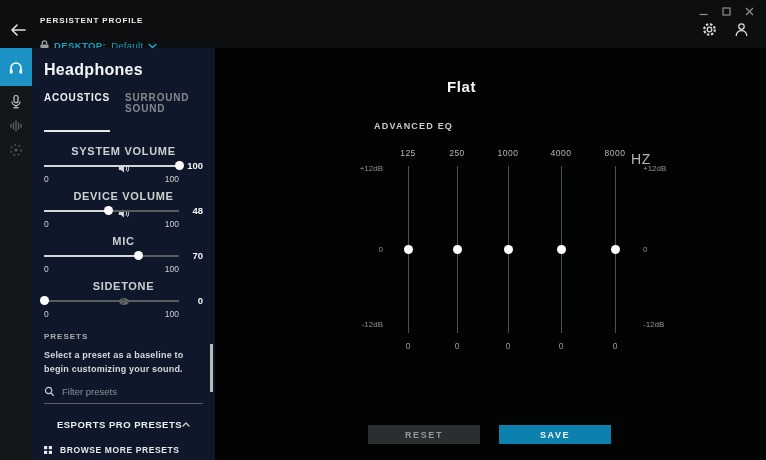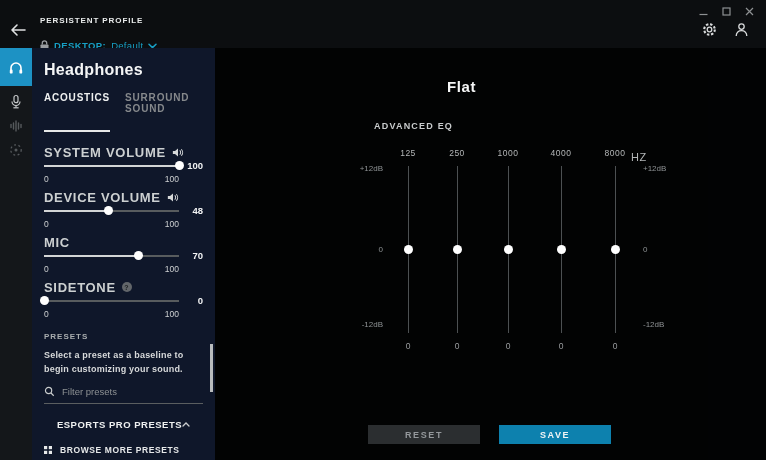--- a/index.html
+++ b/index.html
@@ -32,42 +32,42 @@
   .rail-item.active { height:38px; background:#1d92c4; margin-bottom:4px; }
 
   
   .panel { position:absolute; left:32px; top:48px; width:183px; height:412px; background:#0f172a; padding:13px 12px 0 12px; overflow:hidden; }
   .panel-title { font-size:16px; font-weight:bold; letter-spacing:0.3px; color:#f4f5f5; margin-bottom:13px; }
   .tabs { display:flex; gap:15px; margin-bottom:13px; }
   .tab { font-size:10px; font-weight:bold; letter-spacing:0.8px; color:#86898c; padding-bottom:16px; border-bottom:2px solid transparent; cursor:pointer; }
   .tab.active { color:#eef0f0; border-bottom-color:#e6e8e8; }
 
   .sgroup { margin-bottom:1px; }
-  .slabel-row { display:flex; align-items:center; gap:6px; height:14px; font-size:13px; font-weight:bold; letter-spacing:0.7px; color:#ccd0d1; }
+  .slabel-row { display:flex; align-items:center; gap:6px; height:14px; font-size:11px; font-weight:bold; letter-spacing:0.7px; color:#ccd0d1;flex-direction:column; }
   .strack-row { display:flex; align-items:center; height:13px; }
   .track { position:relative; flex:1; height:2px; background:#585c5e; cursor:pointer; }
   .fill { position:absolute; left:0; top:0; height:2px; width:var(--pct,0%); background:#d3d5d6; }
   .hknob { position:absolute; top:-3.5px; left:calc(var(--pct,0%) - 4.5px); width:9px; height:9px; border-radius:50%; background:#ffffff; cursor:pointer; }
   .sval { width:24px; text-align:right; font-size:9.5px; font-weight:bold; color:#f2f3f4; }
   .srange { display:flex; justify-content:space-between; margin-right:24px; font-size:8.5px; color:#cdd0d1; height:15px; margin-top:2px; }
 
   .presets-heading { font-size:8px; font-weight:bold; letter-spacing:1px; color:#a9adaf; margin:8px 0 8px; }
   .preset-desc { font-size:9px; font-weight:bold; color:#d7d9da; line-height:1.5; letter-spacing:0.2px; margin-bottom:10px; }
   .filter { display:flex; align-items:center; gap:7px; border-bottom:1px solid #5a5e60; padding-bottom:6px; }
   .filter input { flex:1; background:transparent; border:none; outline:none; color:#c4c7c8; font-size:9.5px; font-family:"Liberation Sans",sans-serif; }
   .filter input::placeholder { color:#8d9193; }
   .group-header { display:flex; justify-content:center; align-items:center; margin-top:15px; font-size:9.5px; font-weight:bold; letter-spacing:0.5px; color:#eef0f0; cursor:pointer; }
   .browse-row { display:flex; align-items:center; gap:8px; margin-top:15px; font-size:8.5px; font-weight:bold; letter-spacing:0.6px; color:#e6e8e9; cursor:pointer; }
   .scroll-thumb { position:absolute; right:2px; top:296px; width:3px; height:48px; background:#b9bcbe; cursor:pointer; }
 
   
   .main { position:absolute; left:215px; top:48px; width:493px; height:412px; background:#020303; }
   .flat-title { position:absolute; top:30px; left:0; right:0; text-align:center; font-size:15px; font-weight:bold; letter-spacing:0.6px; color:#f5f6f6; }
   .adv-label { position:absolute; left:159px; top:73px; font-size:9px; font-weight:bold; letter-spacing:1.2px; color:#c9cccd; }
-  .hz-label { position:absolute; left:416px; top:103px; font-size:11px; letter-spacing:0.6px; color:#b4b7b8; }
+  .hz-label { position:absolute; left:416px; top:103px; font-size:14px; letter-spacing:0.6px; color:#b4b7b8; }
   .scale-label { position:absolute; font-size:8px; color:#8f9395; }
   .scale-left { left:113px; width:55px; text-align:right; }
   .scale-right { left:428px; }
   .sc-max { top:116px; } .sc-mid { top:197px; } .sc-min { top:272px; }
   .band { position:absolute; top:100px; width:40px; text-align:center; }
   .band-freq { font-size:8.5px; letter-spacing:0.5px; color:#b4b7b8; height:14px; }
   .vtrack { position:relative; width:1px; height:167px; margin:4px auto 0; background:#4c5052; cursor:pointer; }
   .vknob { position:absolute; left:-4px; top:calc(50% - 4.5px); width:9px; height:9px; border-radius:50%; background:#ffffff; cursor:pointer; }
   .band-val { margin-top:8px; font-size:8.5px; color:#9b9ea0; }
   .btn { position:absolute; top:377px; width:112px; height:19px; display:flex; align-items:center; justify-content:center; font-size:9px; font-weight:bold; letter-spacing:1.6px; cursor:pointer; }

